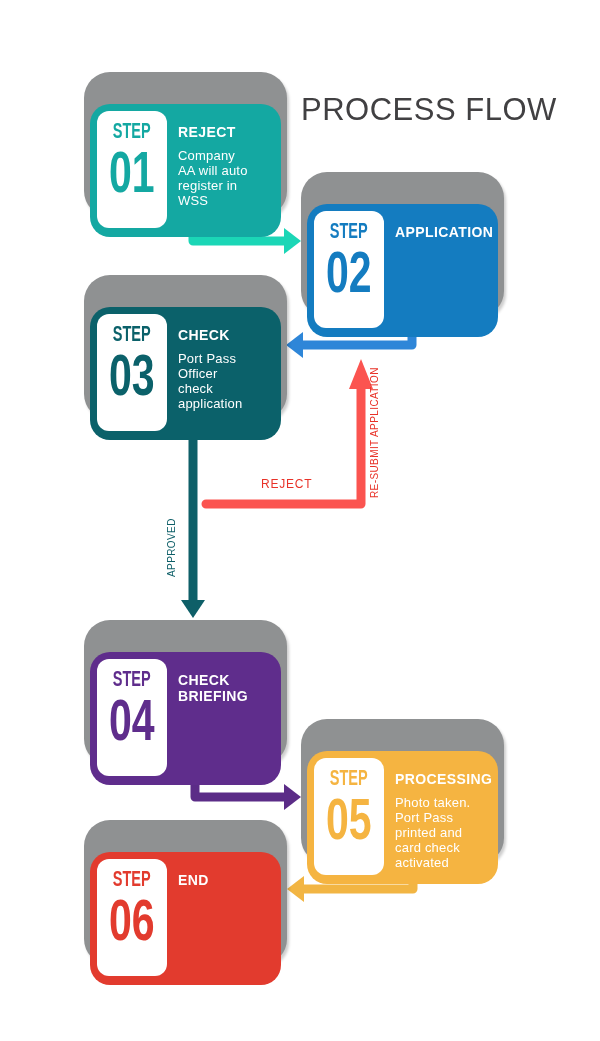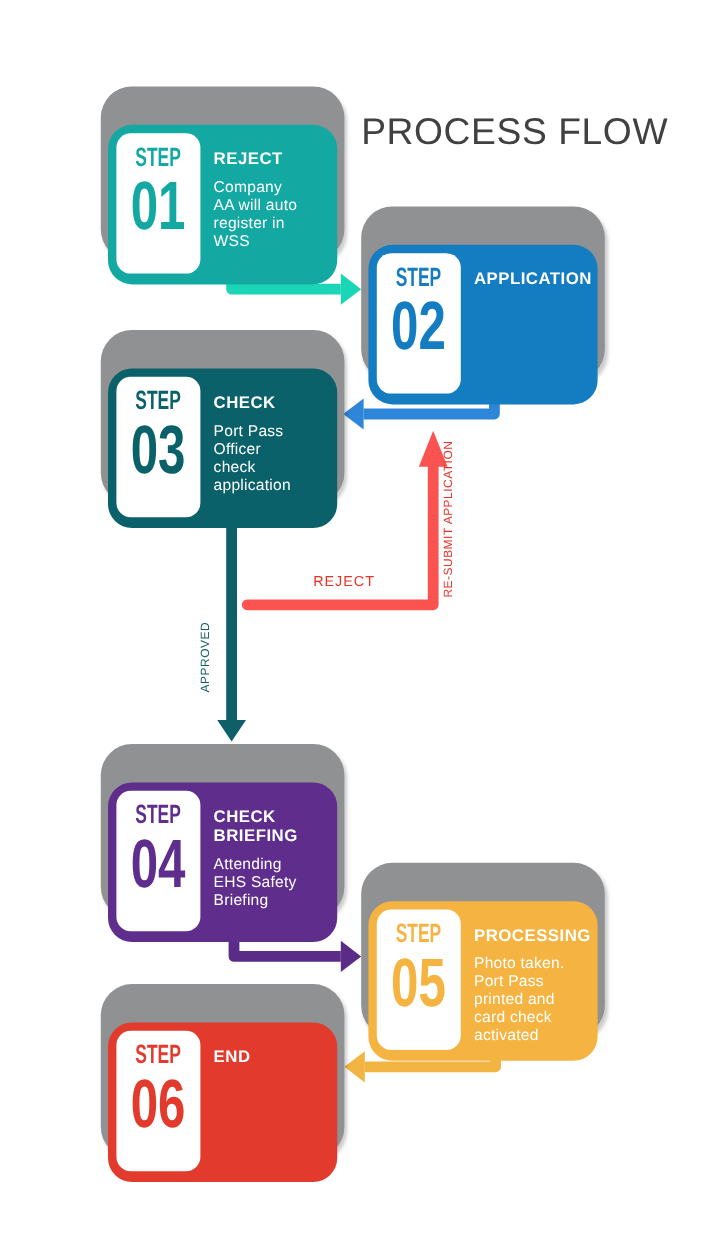--- a/index.html
+++ b/index.html
@@ -141,23 +141,20 @@
 
   <div class="card card--purple" style="left:84px; top:620px;">
     <div class="card-inner">
       <div class="badge">
         <div class="badge-step">STEP</div>
         <div class="badge-num">04</div>
       </div>
       <div class="card-text">
         <div class="card-title">CHECK
 BRIEFING</div>
-        <div class="card-body">Attending
-EHS Safety
-Briefing</div>
       </div>
     </div>
   </div>
 
   <div class="card card--yellow" style="left:301px; top:719px;">
     <div class="card-inner">
       <div class="badge">
         <div class="badge-step">STEP</div>
         <div class="badge-num">05</div>
       </div>

